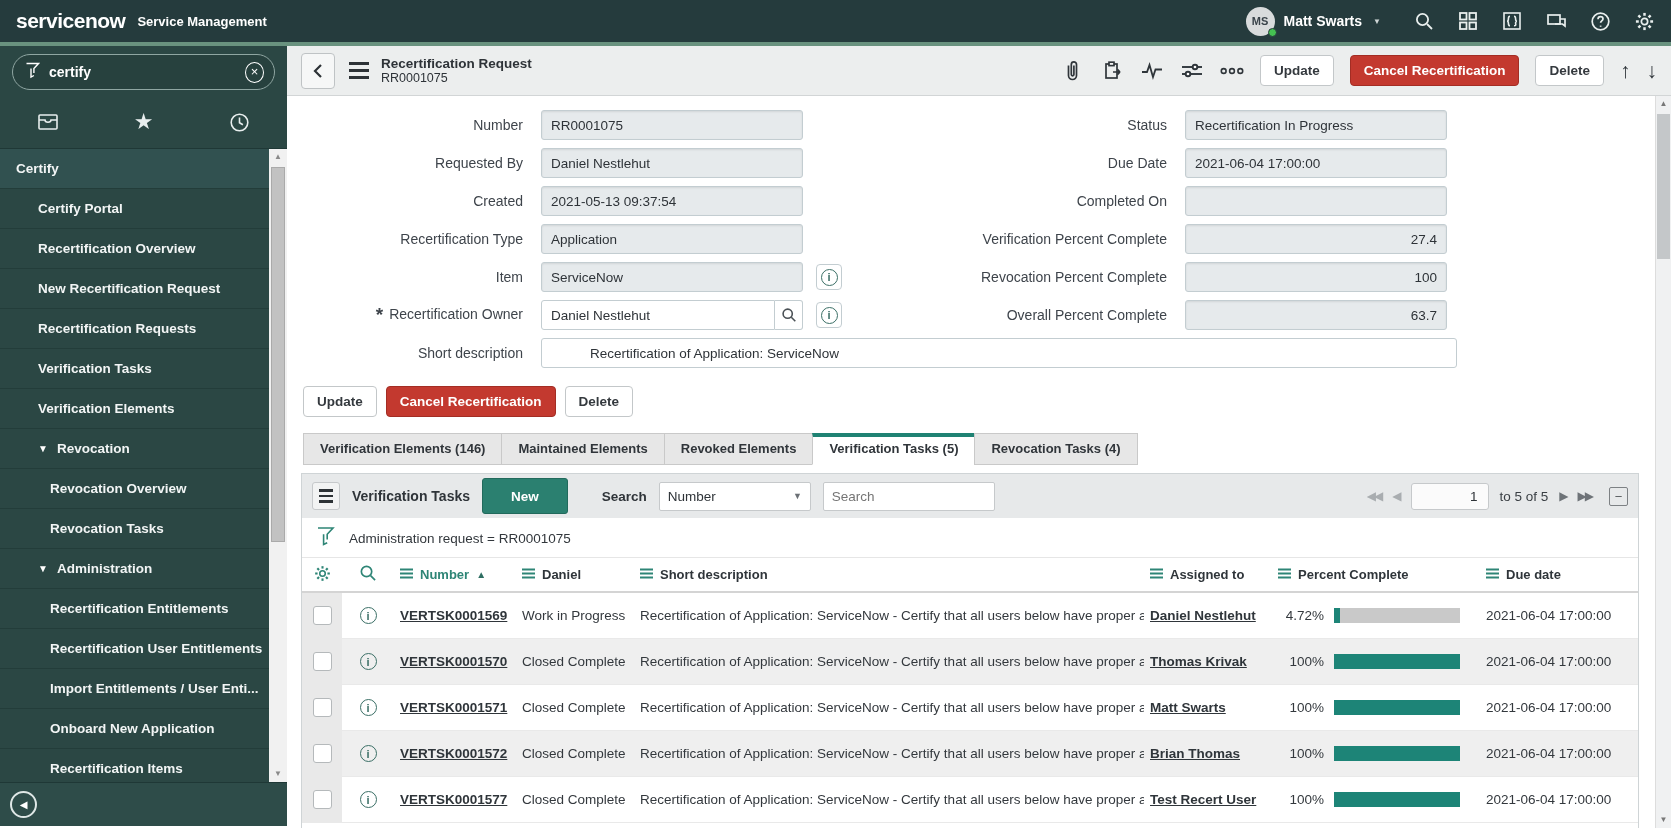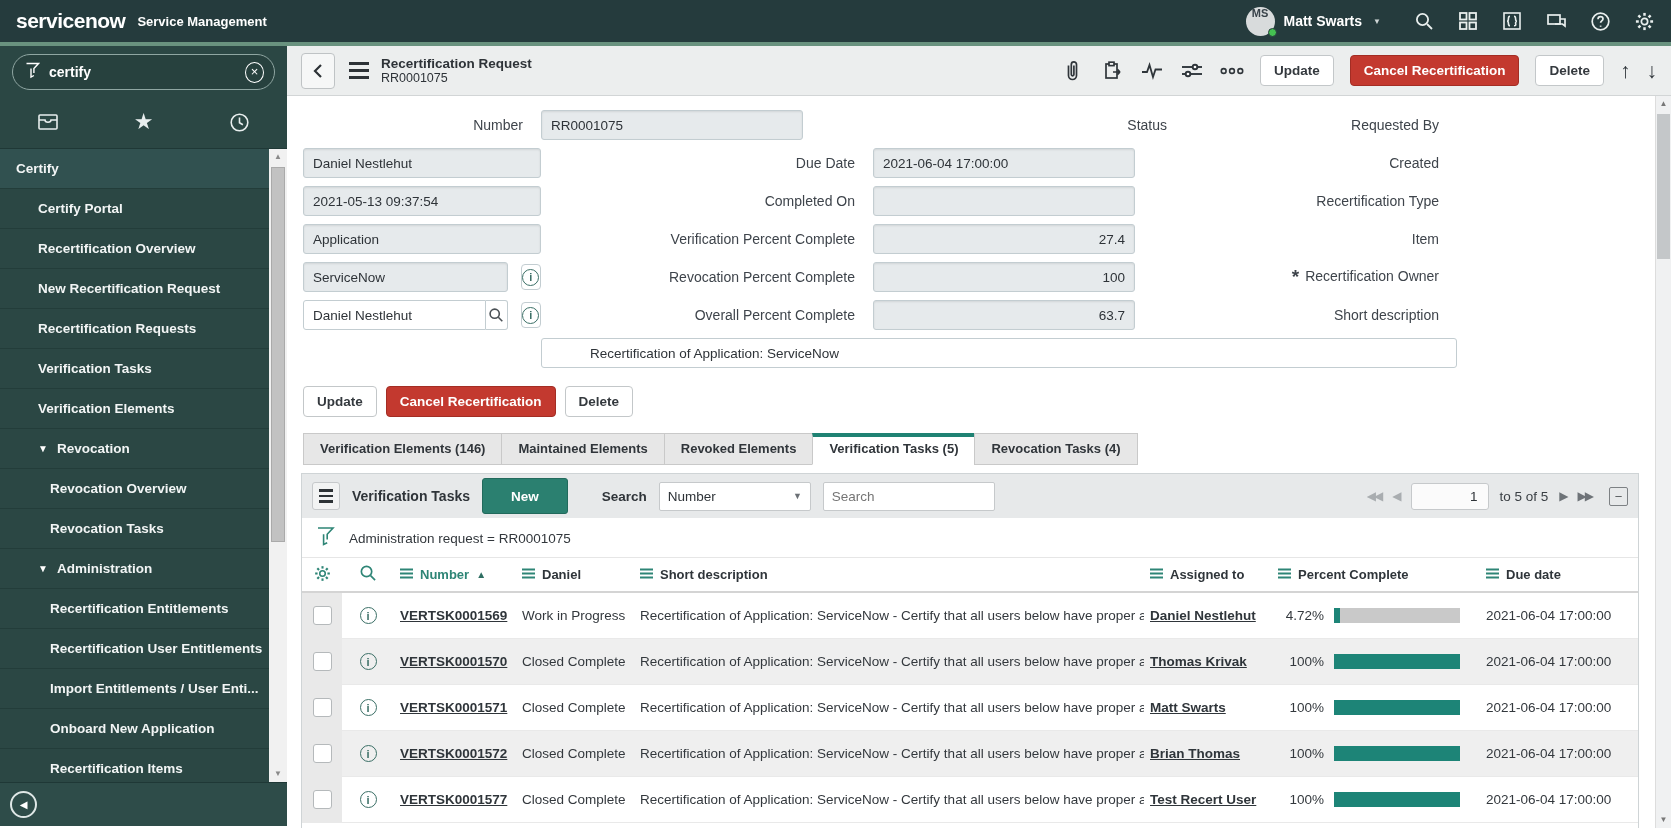--- a/index.html
+++ b/index.html
@@ -8,21 +8,21 @@
   body { position:relative; font-size:14px; color:#33383d; }
 
   
   .banner { position:absolute; left:0; top:0; width:1671px; height:42px;
     background:#253b3d; display:flex; align-items:center; padding:0 16px; z-index:30; }
   .logo { color:#fff; font-weight:700; font-size:21px; letter-spacing:-.5px; }
   .product { color:#fff; font-weight:700; font-size:13px; margin-left:12px; }
   .banner-right { margin-left:auto; display:flex; align-items:center; gap:22px; }
   .avatar-wrap { display:flex; align-items:center; gap:9px; margin-right:10px; }
   .avatar { width:29px; height:29px; border-radius:50%; background:#d8dbdc; color:#39434a;
-    font-size:11px; font-weight:700; display:flex; align-items:flex-start; justify-content:center; position:relative; }
+    font-size:11px; font-weight:700; display:flex; align-items:center; justify-content:center; position:relative; }
   .presence { position:absolute; right:-2px; bottom:-1px; width:9px; height:9px;
     border-radius:50%; background:#45c152; border:1.5px solid #253b3d; }
   .uname { color:#fff; font-weight:700; font-size:14px; }
   .caret { color:#cfd6d6; font-size:8px; margin-left:2px; }
   .bicon { width:22px; height:22px; color:#e9efee; display:flex; align-items:center; justify-content:center; cursor:pointer; }
   .bicon svg { display:block; }
 
   .accent { position:absolute; left:0; top:42px; width:1671px; height:4px; background:#69927f; z-index:30; }
 
   
@@ -392,20 +392,23 @@
   </div>
 
   <div class="rec-body">
 
     <div class="fgrid">
       <div class="flbl">Number</div>
       <div class="fldwrap">
           <span class="fld w">RR0001075</span>
         </div>
       <div class="flbl">Status</div>
+      <div class="fldwrap">
+          <span class="fld w">Recertification In Progress</span>
+        </div>
 
       <div class="flbl">Requested By</div>
       <div class="fldwrap">
           <span class="fld w">Daniel Nestlehut</span>
         </div>
       <div class="flbl">Due Date</div>
       <div class="fldwrap">
           <span class="fld w">2021-06-04 17:00:00</span>
         </div>
 

